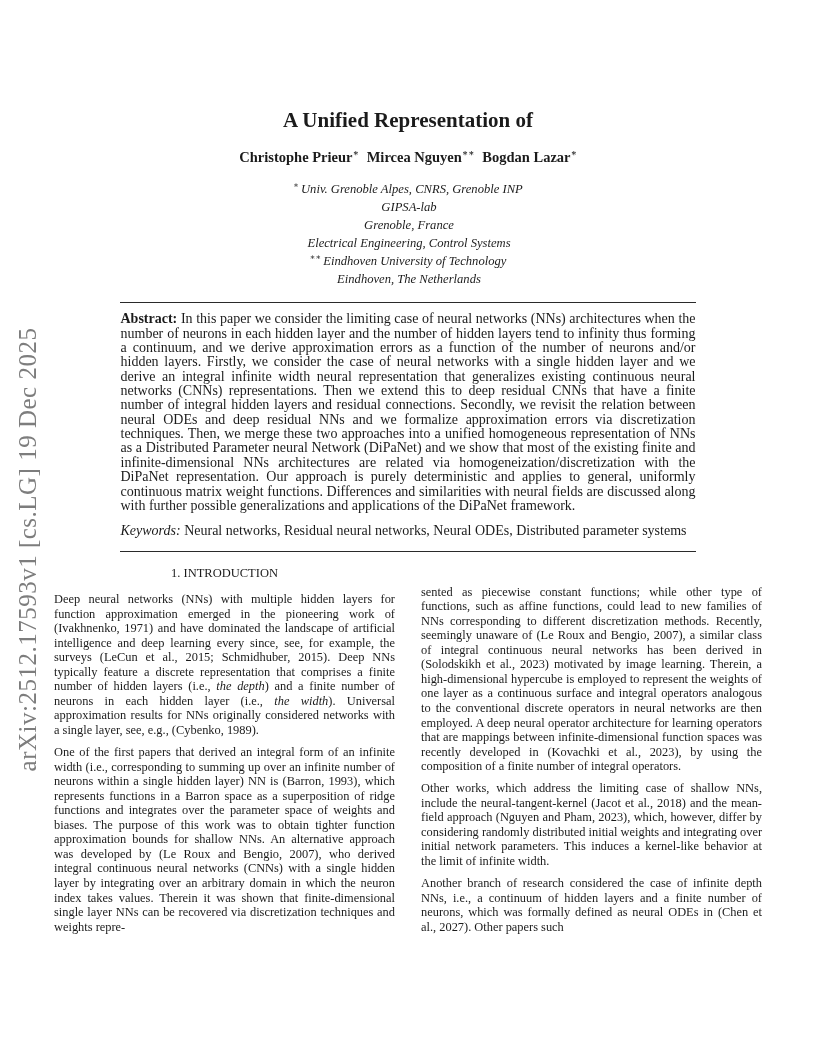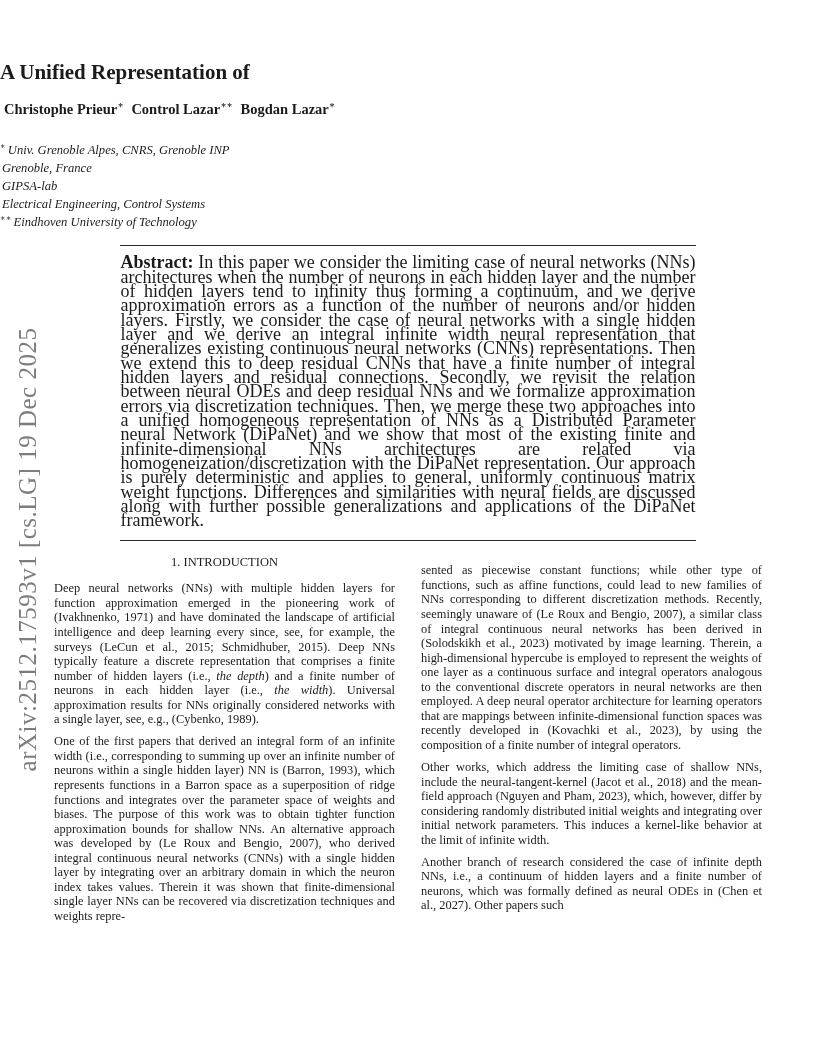--- a/index.html
+++ b/index.html
@@ -29,70 +29,71 @@
     transform: rotate(-90deg);
     transform-origin: 0 0;
     font-size: 25px;
     color: #7d7d7d;
     text-align: center;
     letter-spacing: 0.5px;
     white-space: nowrap;
   }
   
   .header {
-    padding-top: 60px;
+    padding-top: 108px;
+    text-align: center;
   }
   .title {
     font-size: 21px;
     font-weight: bold;
     line-height: 25px;
   }
   .authors {
     margin-top: 15px;
     font-size: 14.5px;
     font-weight: bold;
   }
   .authors .author { margin: 0 4px; }
   .authors sup { font-size: 9px; font-weight: bold; }
   .affils {
-    margin-top: 22px;
+    margin-top: 13px;
     font-style: italic;
     font-size: 12.6px;
     line-height: 13.9px;
   }
   .affils sup { font-size: 8.5px; margin-right: 2px; }
   
   .rule {
     border: none;
     border-top: 1.2px solid #2a2a2a;
     width: 576px;
     margin: 0 auto;
   }
   .rule-top { margin-top: 15px; }
   .rule-bottom { margin-top: 7px; }
   
   .abstract-block {
     width: 575px;
     margin: 9px auto 12px auto;
-    font-size: 18px;
+    font-size: 14px;
     line-height: 14.35px;
     text-align: justify;
   }
   .abstract-block .b { font-weight: bold; }
   .keywords {
     margin-top: 11px;
   }
   .keywords .i { font-style: italic; }
   
   .columns {
     width: 708px;
     margin: 12px auto 0 auto;
     display: flex;
     gap: 26px;
-    align-items: center;
+    align-items: flex-end;
   }
   .col {
     flex: 0 0 341px;
     font-size: 12.4px;
     line-height: 14.55px;
     text-align: justify;
   }
   .sec-heading {
     text-align: center;
     font-size: 12.5px;
@@ -108,36 +109,38 @@
 <div class="page">
 
   <div class="watermark">arXiv:2512.17593v1 [cs.LG] 19 Dec 2025</div>
 
   <div class="header">
     <div class="title">
       <div>A Unified Representation of</div>
     </div>
 
     <div class="authors">
-      <span class="author"><span>Christophe Prieur</span><sup>∗</sup></span><span class="author"><span>Control Lazar</span><sup>∗∗</sup></span><span class="author"><span>Bogdan Lazar</span><sup>∗</sup></span>
+      <span class="author"><span>Christophe Prieur</span><sup>∗</sup></span><span class="author"><span>Mircea Nguyen</span><sup>∗∗</sup></span><span class="author"><span>Bogdan Lazar</span><sup>∗</sup></span>
     </div>
 
     <div class="affils">
       <div class="affil-line"><sup>∗</sup><span>Univ. Grenoble Alpes, CNRS, Grenoble INP</span></div>
+      <div class="affil-line"><sup></sup><span>GIPSA-lab</span></div>
       <div class="affil-line"><sup></sup><span>Grenoble, France</span></div>
-      <div class="affil-line"><sup></sup><span>GIPSA-lab</span></div>
       <div class="affil-line"><sup></sup><span>Electrical Engineering, Control Systems</span></div>
       <div class="affil-line"><sup>∗∗</sup><span>Eindhoven University of Technology</span></div>
+      <div class="affil-line"><sup></sup><span>Eindhoven, The Netherlands</span></div>
     </div>
   </div>
 
   <hr class="rule rule-top">
 
   <div class="abstract-block">
     <div class="abstract-text"><span class="b">Abstract:</span> <span>In this paper we consider the limiting case of neural networks (NNs) architectures when the number of neurons in each hidden layer and the number of hidden layers tend to infinity thus forming a continuum, and we derive approximation errors as a function of the number of neurons and/or hidden layers. Firstly, we consider the case of neural networks with a single hidden layer and we derive an integral infinite width neural representation that generalizes existing continuous neural networks (CNNs) representations. Then we extend this to deep residual CNNs that have a finite number of integral hidden layers and residual connections. Secondly, we revisit the relation between neural ODEs and deep residual NNs and we formalize approximation errors via discretization techniques. Then, we merge these two approaches into a unified homogeneous representation of NNs as a Distributed Parameter neural Network (DiPaNet) and we show that most of the existing finite and infinite-dimensional NNs architectures are related via homogeneization/discretization with the DiPaNet representation. Our approach is purely deterministic and applies to general, uniformly continuous matrix weight functions. Differences and similarities with neural fields are discussed along with further possible generalizations and applications of the DiPaNet framework.</span></div>
+    <div class="keywords"><span class="i">Keywords:</span> <span>Neural networks, Residual neural networks, Neural ODEs, Distributed parameter systems</span></div>
   </div>
 
   <hr class="rule rule-bottom">
 
   <div class="columns">
 
     <div class="col">
       <h2 class="sec-heading">1. INTRODUCTION</h2>
       <p><span>Deep neural networks (NNs) with multiple hidden layers for function approximation emerged in the pioneering work of (Ivakhnenko, 1971) and have dominated the landscape of artificial intelligence and deep learning every since, see, for example, the surveys (LeCun et al., 2015; Schmidhuber, 2015). Deep NNs typically feature a discrete representation that comprises a finite number of hidden layers (i.e., </span><span class="i">the depth</span><span>) and a finite number of neurons in each hidden layer (i.e., </span><span class="i">the width</span><span>). Universal approximation results for NNs originally considered networks with a single layer, see, e.g., (Cybenko, 1989).</span></p>
       <p>One of the first papers that derived an integral form of an infinite width (i.e., corresponding to summing up over an infinite number of neurons within a single hidden layer) NN is (Barron, 1993), which represents functions in a Barron space as a superposition of ridge functions and integrates over the parameter space of weights and biases. The purpose of this work was to obtain tighter function approximation bounds for shallow NNs. An alternative approach was developed by (Le Roux and Bengio, 2007), who derived integral continuous neural networks (CNNs) with a single hidden layer by integrating over an arbitrary domain in which the neuron index takes values. Therein it was shown that finite-dimensional single layer NNs can be recovered via discretization techniques and weights repre-</p>

